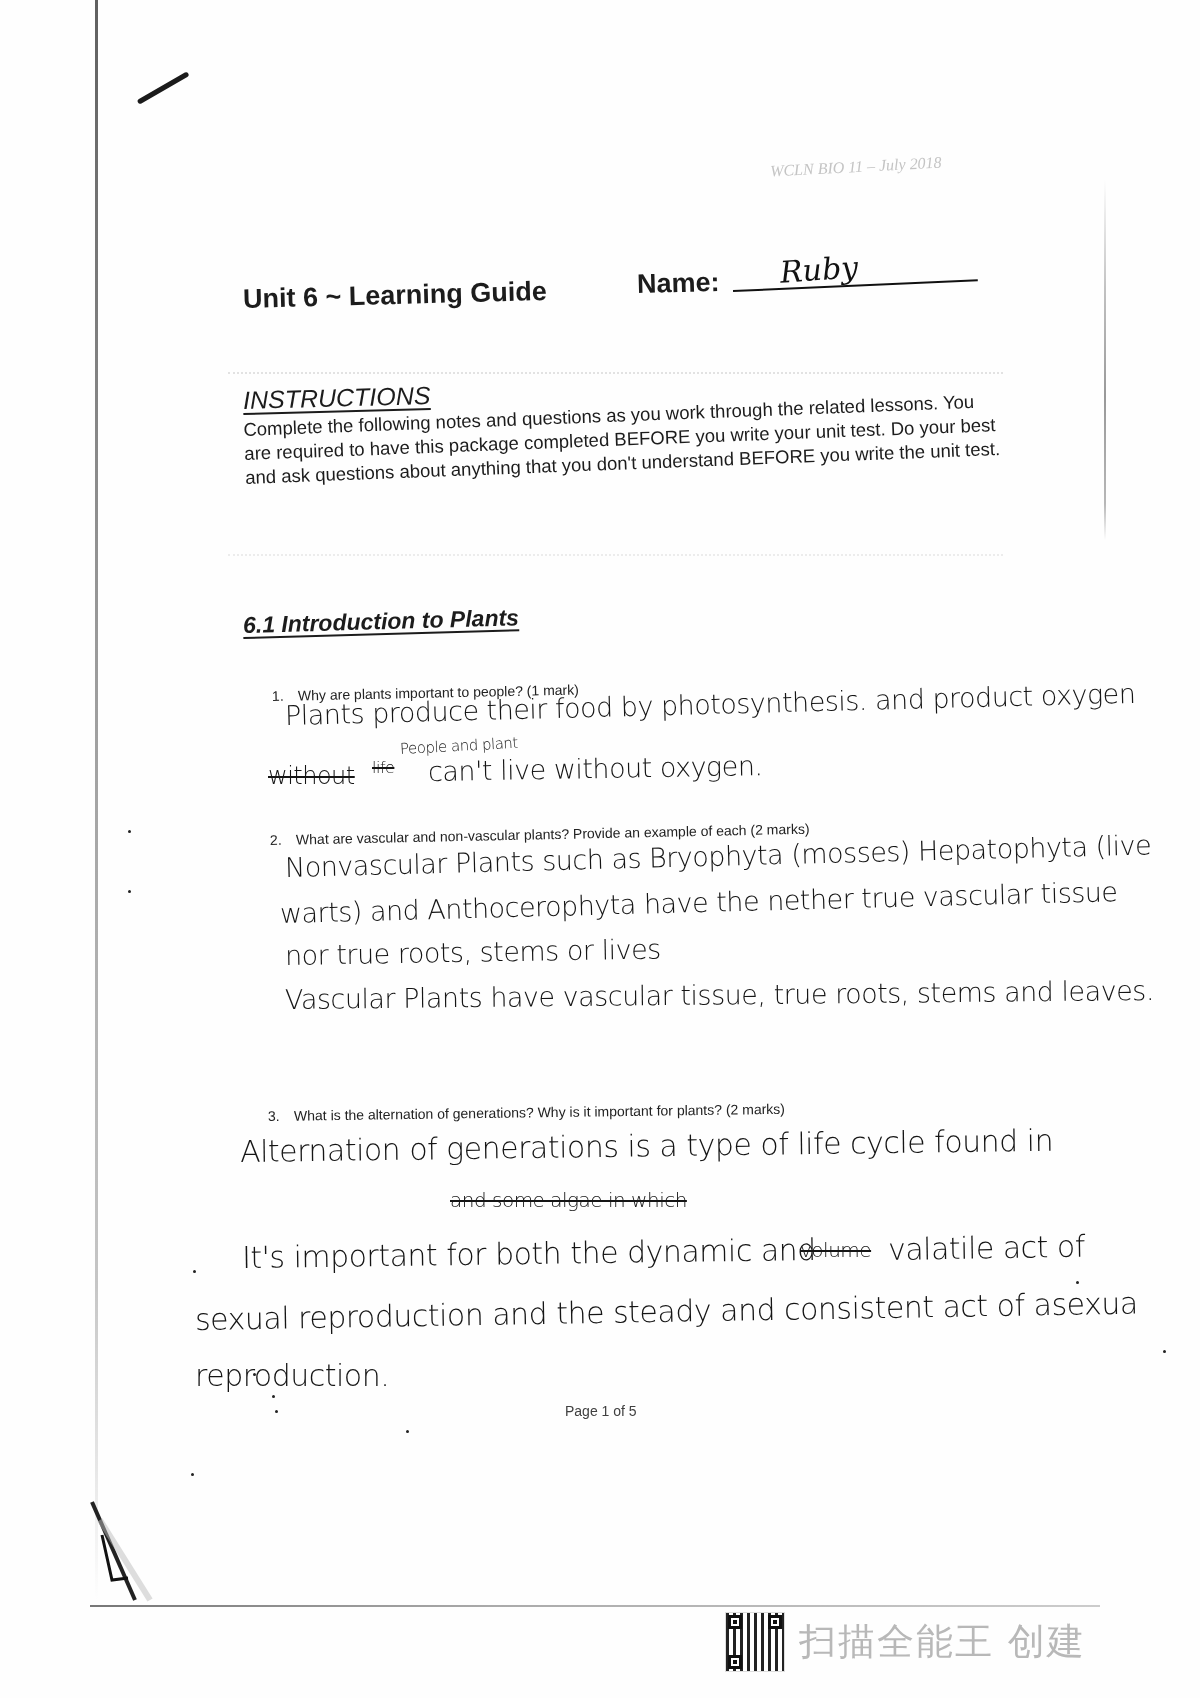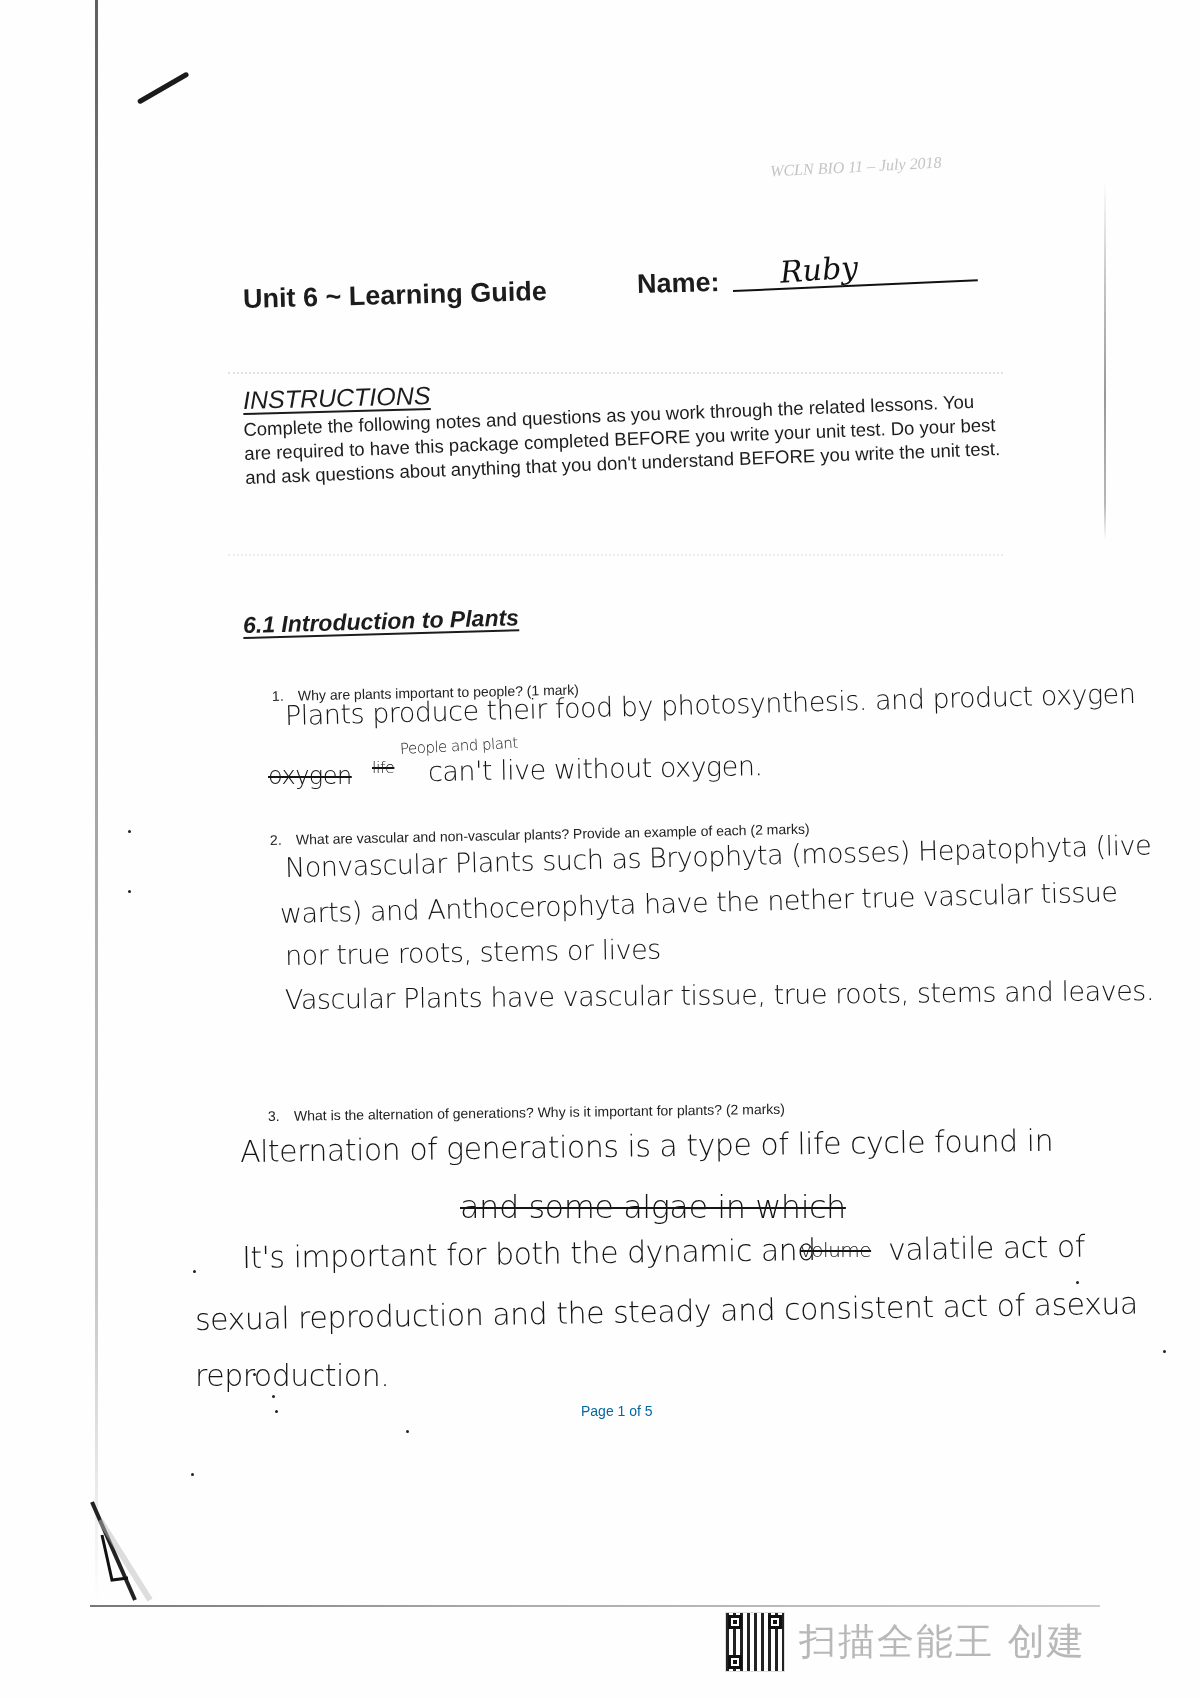--- a/index.html
+++ b/index.html
@@ -102,22 +102,22 @@
       font-family: "DejaVu Sans", sans-serif;
       font-weight: 300;
       font-size: 27px; color: #151515; white-space: nowrap;
       letter-spacing: -0.5px;
       transform-origin: left;
     }
     .hw.small { font-size: 15px; }
     .strike { text-decoration: line-through; text-decoration-thickness: 2px; }
 
     .page-num {
-      position: absolute; left: 581px; top: 1403px;
-      font-size: 14px; color: #0369a1;
+      position: absolute; left: 565px; top: 1403px;
+      font-size: 14px; color: #404040;
     }
 
     .watermark {
       position: absolute; left: 725px; top: 1612px; height: 60px;
       display: flex; align-items: center; gap: 14px;
     }
     .qr {
       width: 58px; height: 58px; position: relative;
       background:
         repeating-linear-gradient(90deg, #222 0 3px, transparent 3px 7px),
@@ -175,37 +175,37 @@
   <div class="instr-heading">INSTRUCTIONS</div>
   <div class="instr-body">Complete the following notes and questions as you work through the related lessons. You are required to have this package completed BEFORE you write your unit test. Do your best and ask questions about anything that you don't understand BEFORE you write the unit test.</div>
 
   <div class="section-heading">6.1  Introduction to Plants</div>
 
   <div class="question" style="left:272px;top:688px;transform:rotate(-1.2deg)">
     <span class="num">1.</span><span>Why are plants important to people? (1 mark)</span>
   </div>
   <div class="hw" style="left:285px;top:700px;transform:rotate(-1.5deg)">Plants produce their food by photosynthesis. and product oxygen</div>
   <div class="hw small" style="left:400px;top:740px;transform:rotate(-3deg)">People and plant</div>
-  <div class="hw strike" style="left:268px;top:762px;font-size:24px">oxygen</div>
+  <div class="hw strike" style="left:268px;top:762px;font-size:24px">without</div>
   <div class="hw strike" style="left:372px;top:758px;font-size:16px">life</div>
   <div class="hw" style="left:428px;top:756px;transform:rotate(-1deg)">can't live without oxygen.</div>
 
   <div class="question" style="left:270px;top:832px;transform:rotate(-1.2deg)">
     <span class="num">2.</span><span>What are vascular and non-vascular plants? Provide an example of each (2 marks)</span>
   </div>
   <div class="hw" style="left:285px;top:852px;transform:rotate(-1.5deg)">Nonvascular Plants such as Bryophyta (mosses) Hepatophyta (live</div>
   <div class="hw" style="left:280px;top:898px;transform:rotate(-1.5deg)">warts) and Anthocerophyta have the nether true vascular tissue</div>
   <div class="hw" style="left:285px;top:940px;transform:rotate(-1deg)">nor true roots, stems or lives</div>
   <div class="hw" style="left:285px;top:984px;transform:rotate(-0.6deg)">Vascular Plants have vascular tissue, true roots, stems and leaves.</div>
 
   <div class="question" style="left:268px;top:1108px;transform:rotate(-0.8deg)">
     <span class="num">3.</span><span>What is the alternation of generations? Why is it important for plants? (2 marks)</span>
   </div>
   <div class="hw" style="left:240px;top:1134px;font-size:30px;transform:rotate(-0.8deg)">Alternation of generations is a type of life cycle found in</div>
-  <div class="hw strike" style="left:460px;top:1188px;font-size:32px">and some algae in which</div>
+  <div class="hw strike" style="left:450px;top:1188px;font-size:20px">and some algae in which</div>
   <div class="hw" style="left:242px;top:1240px;font-size:30px;transform:rotate(-0.8deg)">It's important for both the dynamic and</div>
   <div class="hw strike" style="left:800px;top:1238px;font-size:20px">volume</div>
   <div class="hw" style="left:888px;top:1232px;font-size:30px;transform:rotate(-1deg)">valatile act of</div>
   <div class="hw" style="left:195px;top:1302px;font-size:30px;transform:rotate(-1deg)">sexual reproduction and the steady and consistent act of asexua</div>
   <div class="hw" style="left:195px;top:1358px;font-size:30px">reproduction.</div>
 
   <div class="page-num">Page 1 of 5</div>
 
   <div class="watermark">
     <div class="qr">

